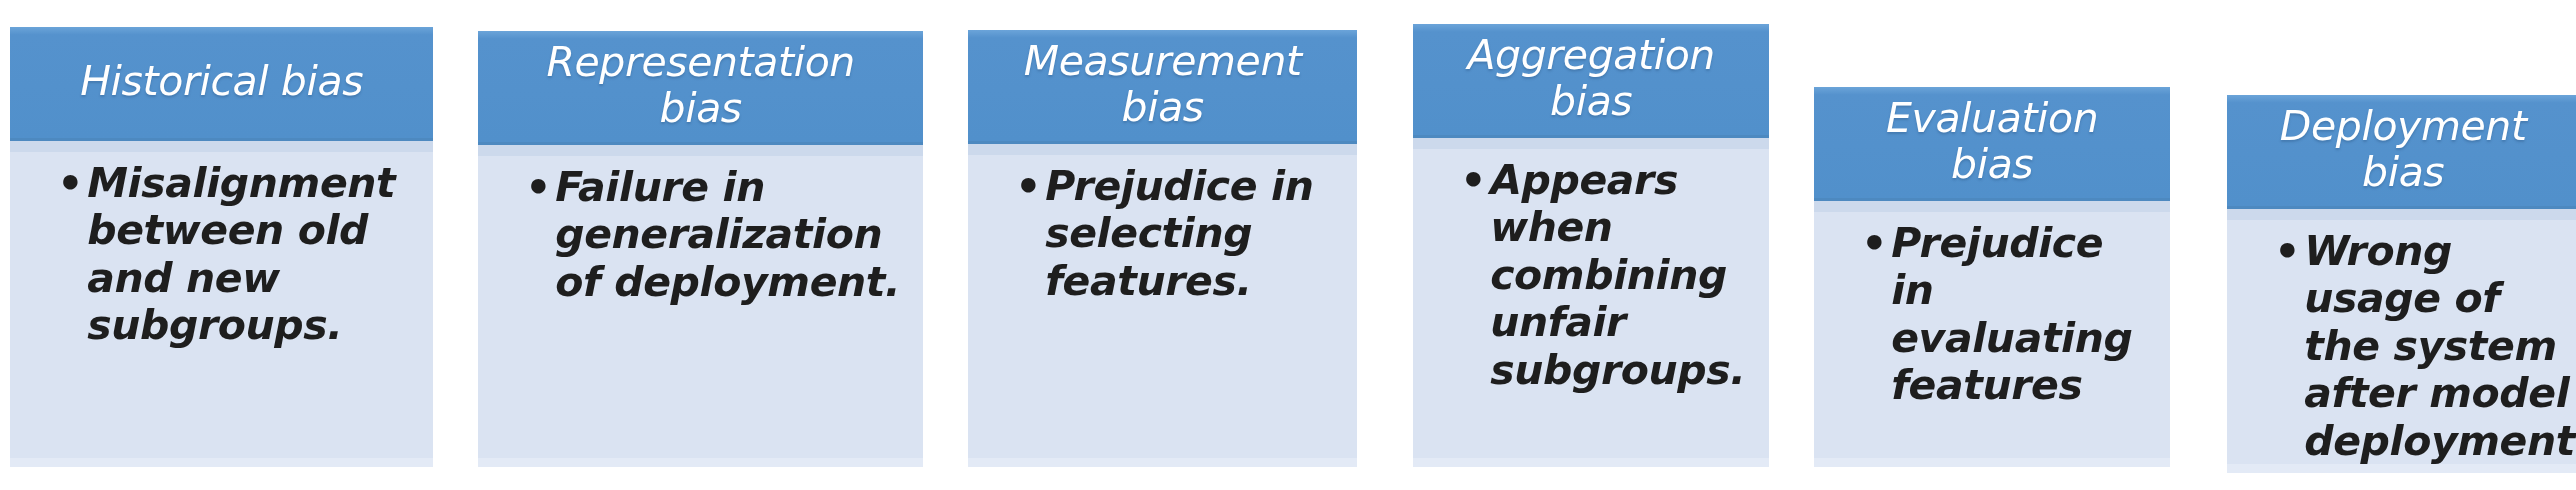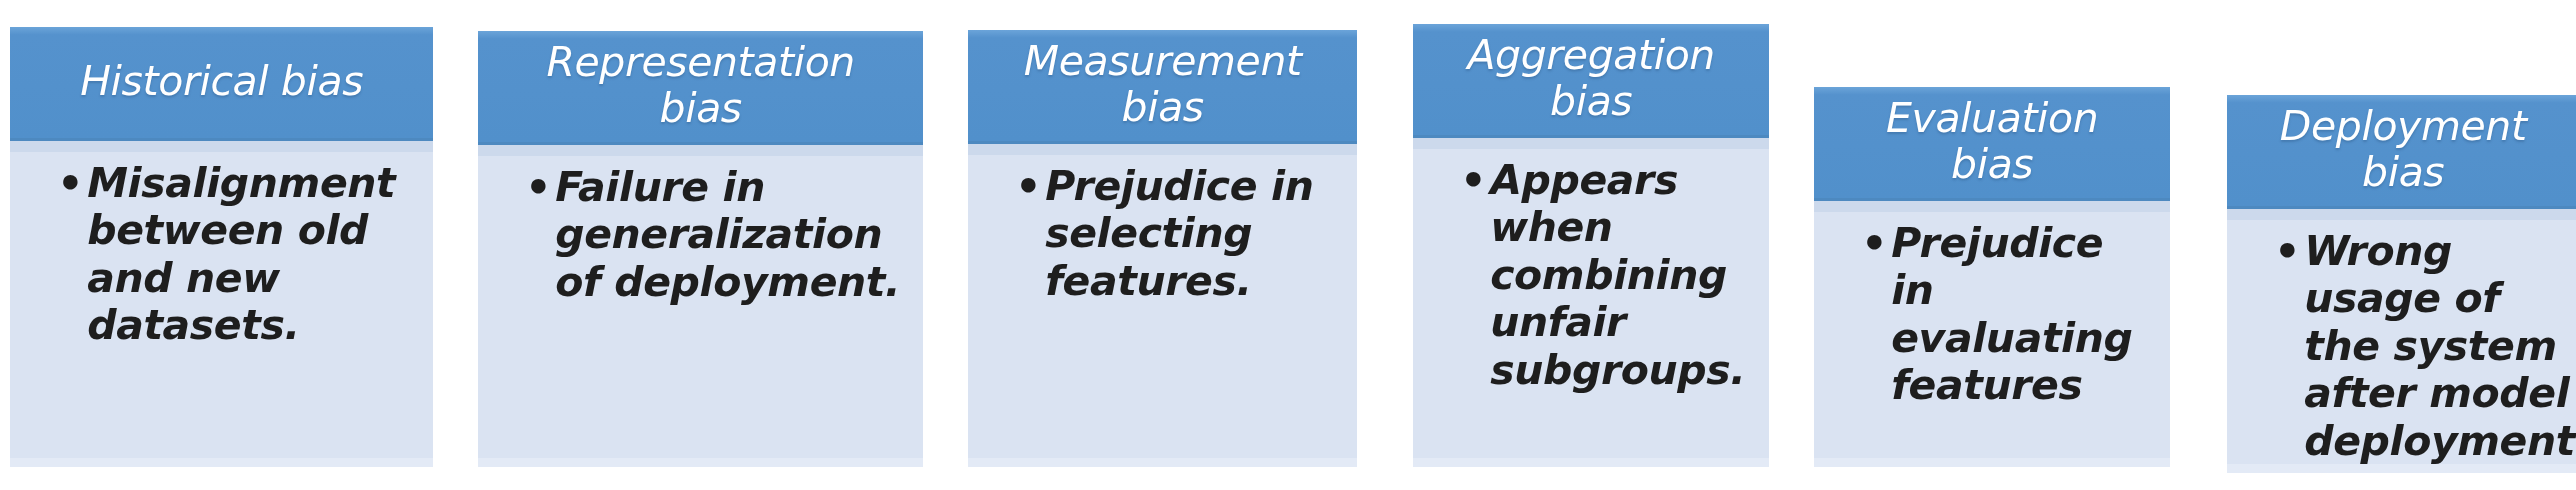--- a/index.html
+++ b/index.html
@@ -86,21 +86,21 @@
   <div class="row">
 
     <div class="col">
       <div class="col-header">Historical bias</div>
       <div class="col-body">
         <div class="bullet">
           <span class="dot">•</span>
           <span class="btext">Misalignment
 between old
 and new
-datasets.</span>
+subgroups.</span>
         </div>
       </div>
     </div>
 
     <div class="col">
       <div class="col-header">Representation
 bias</div>
       <div class="col-body">
         <div class="bullet">
           <span class="dot">•</span>

